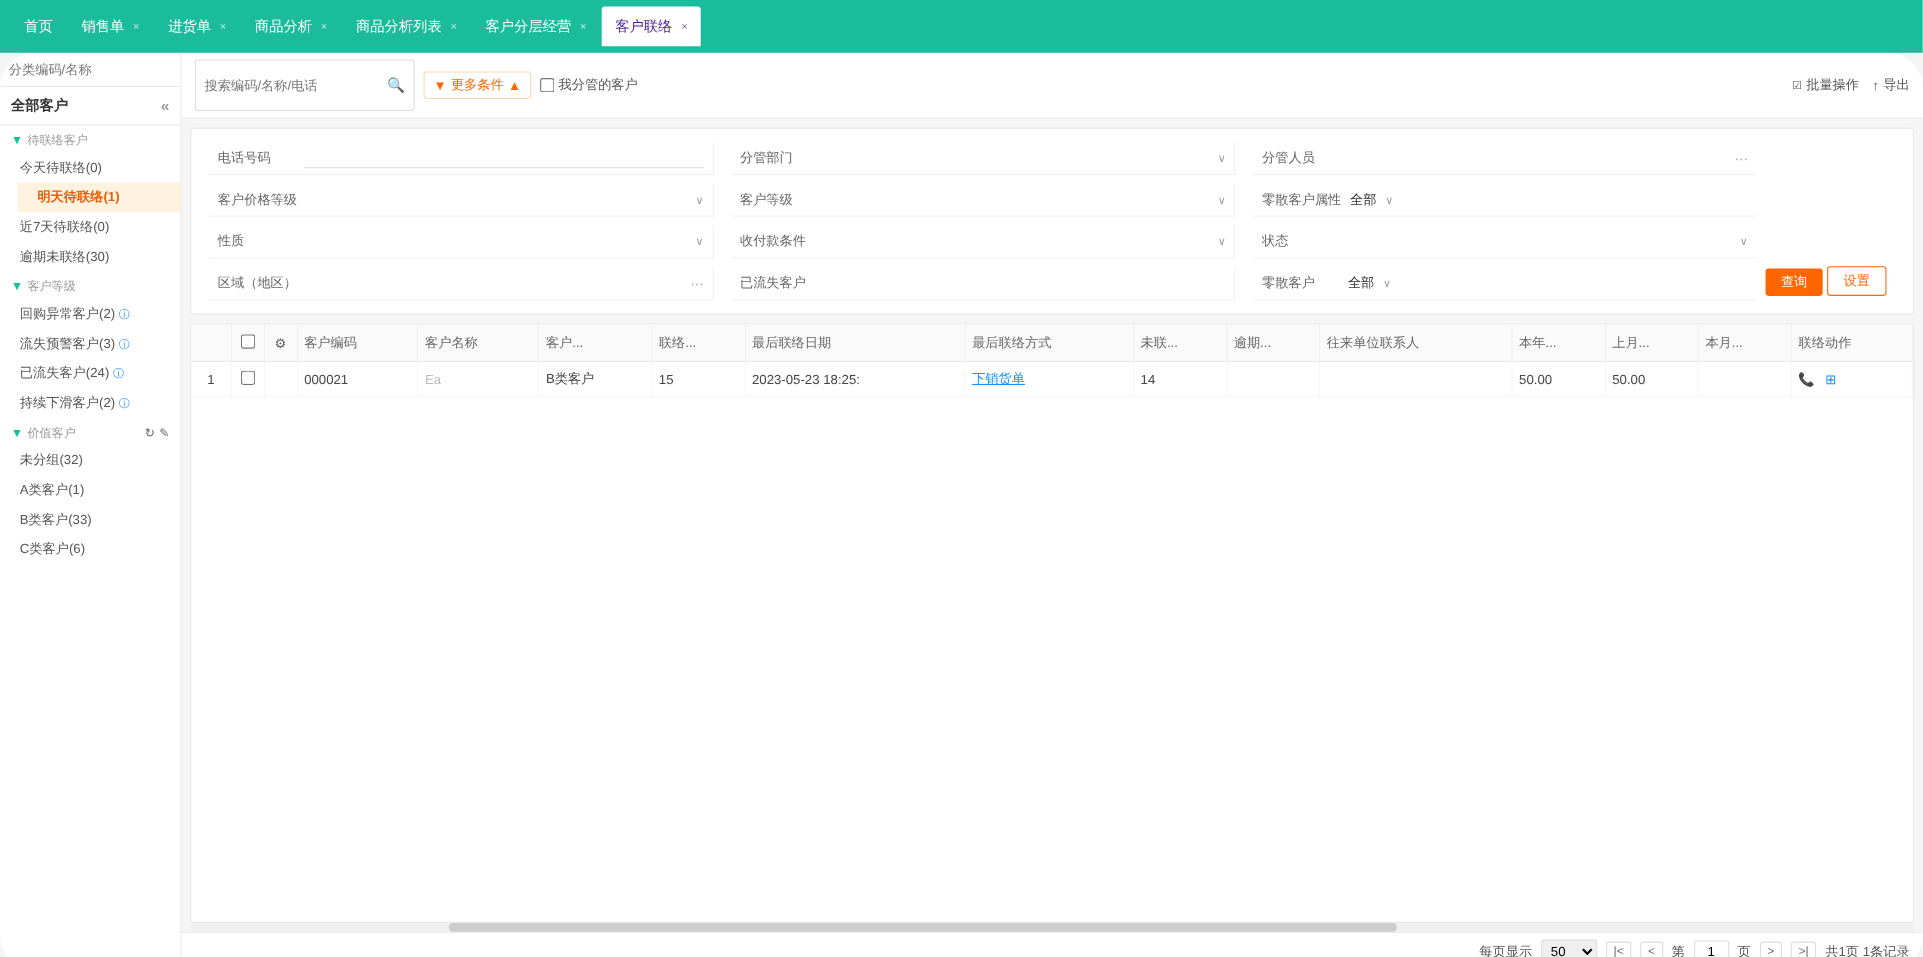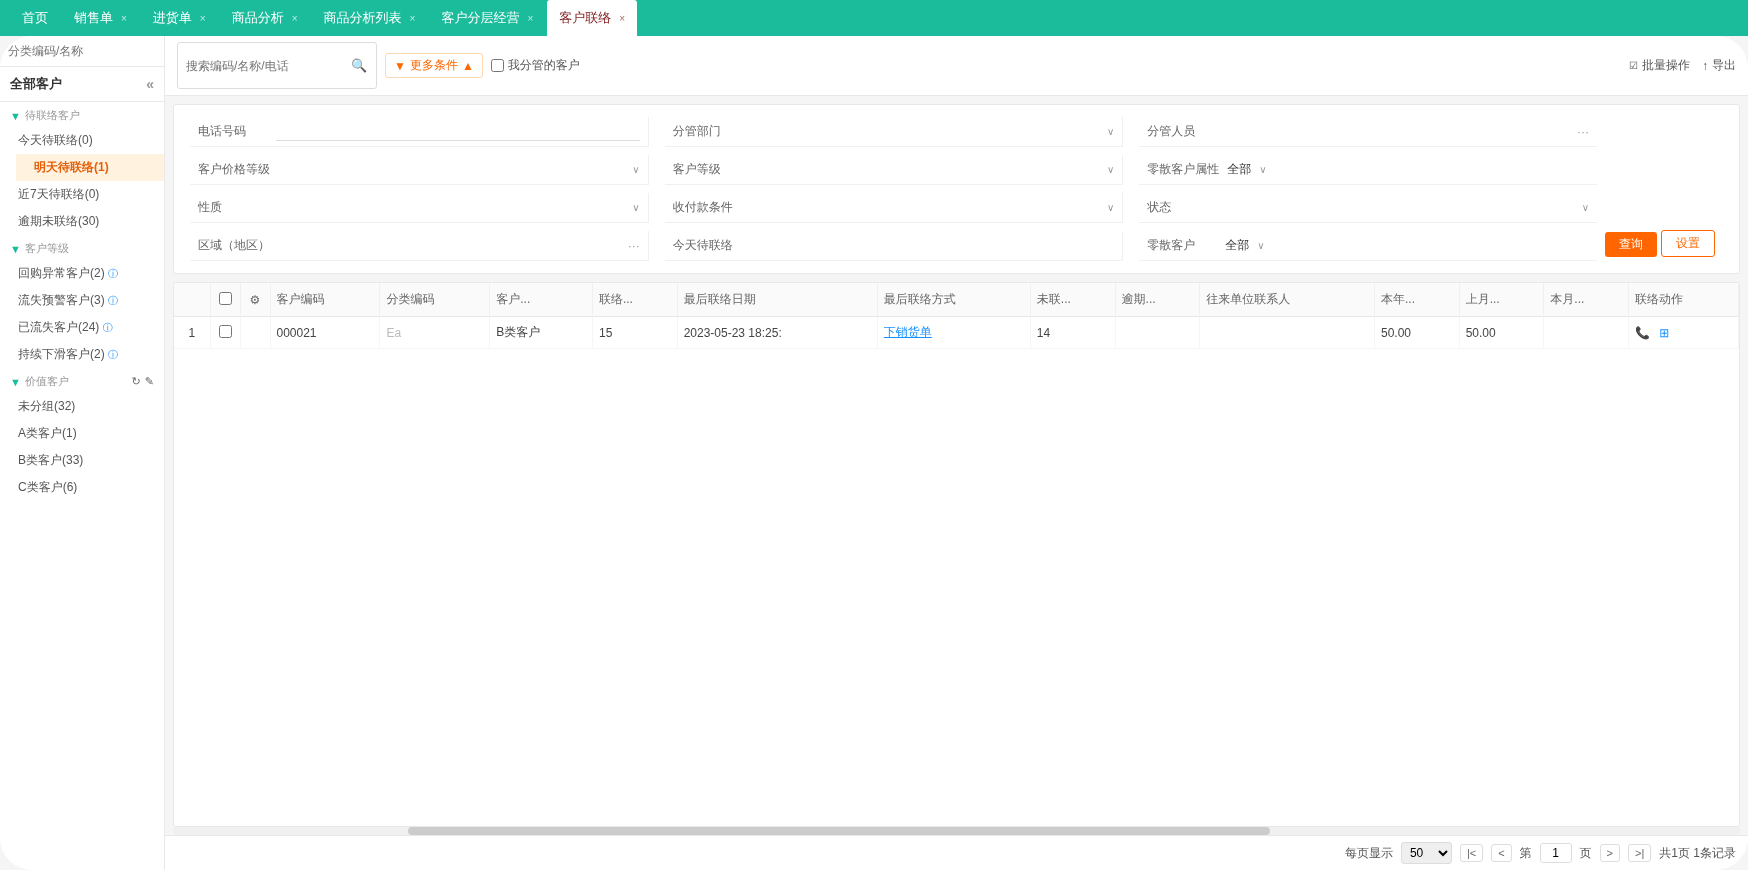--- a/index.html
+++ b/index.html
@@ -1,39 +1,39 @@
 <!DOCTYPE html>
 <html><head>
   <meta charset="utf-8">
   <style>
     * { margin: 0; padding: 0; box-sizing: border-box; }
     body { font-family: 'Microsoft YaHei', Arial, sans-serif; font-size: 12px; background: #f5f5f5; color: #333; overflow-x: hidden; }
 
     
     .top-nav {
       background: #1abc9c;
-      height: 36px;
+      height: 48px;
       display: flex;
       align-items: center;
       padding: 0 10px;
       gap: 2px;
       flex-shrink: 0;
     }
     .nav-item {
       color: white;
       padding: 4px 12px;
       cursor: pointer;
       font-size: 13px;
       border-radius: 3px 3px 0 0;
       display: flex;
       align-items: center;
       gap: 5px;
       height: 36px;
     }
-    .nav-item.active { background: white; color: #7f1d1d; }
+    .nav-item.active { background: white; color: #4c1d95; }
     .nav-item .close-x { font-size: 10px; color: inherit; opacity: 0.7; margin-left: 3px; }
     .nav-home { color: white; font-size: 13px; padding: 4px 12px; cursor: pointer; }
 
     
     .main-layout {
       display: flex;
       height: calc(100vh - 36px);
       overflow: hidden;
       border-radius: 32px;
     }
@@ -469,21 +469,21 @@
             </div>
           </div>
 
           <div class="filter-row">
             <div class="filter-cell">
               <span class="filter-label">区域（地区）</span>
               <span style="flex:1;"></span>
               <span class="more-dots">···</span>
             </div>
             <div class="filter-cell">
-              <span class="filter-label">今天待联络</span>
+              <span class="filter-label">已流失客户</span>
               <span style="flex:1;"></span>
             </div>
             <div class="filter-cell">
               <span class="filter-label">零散客户</span>
               <span style="color:#333;font-size:12px;">全部</span>
               <span class="dropdown-arrow">∨</span>
             </div>
           </div>
         </div>
         <div class="filter-actions">
@@ -504,21 +504,21 @@
             <th class="col-gear">
               <span>⚙</span>
             </th>
             <th>
                 <div class="th-inner">
                   <span>客户编码</span>
                 </div>
               </th>
             <th>
                 <div class="th-inner">
-                  <span>分类编码</span>
+                  <span>客户名称</span>
                 </div>
               </th>
             <th>
                 <div class="th-inner">
                   <span>客户...</span>
                 </div>
               </th>
             <th>
                 <div class="th-inner">
                   <span>联络...</span>

